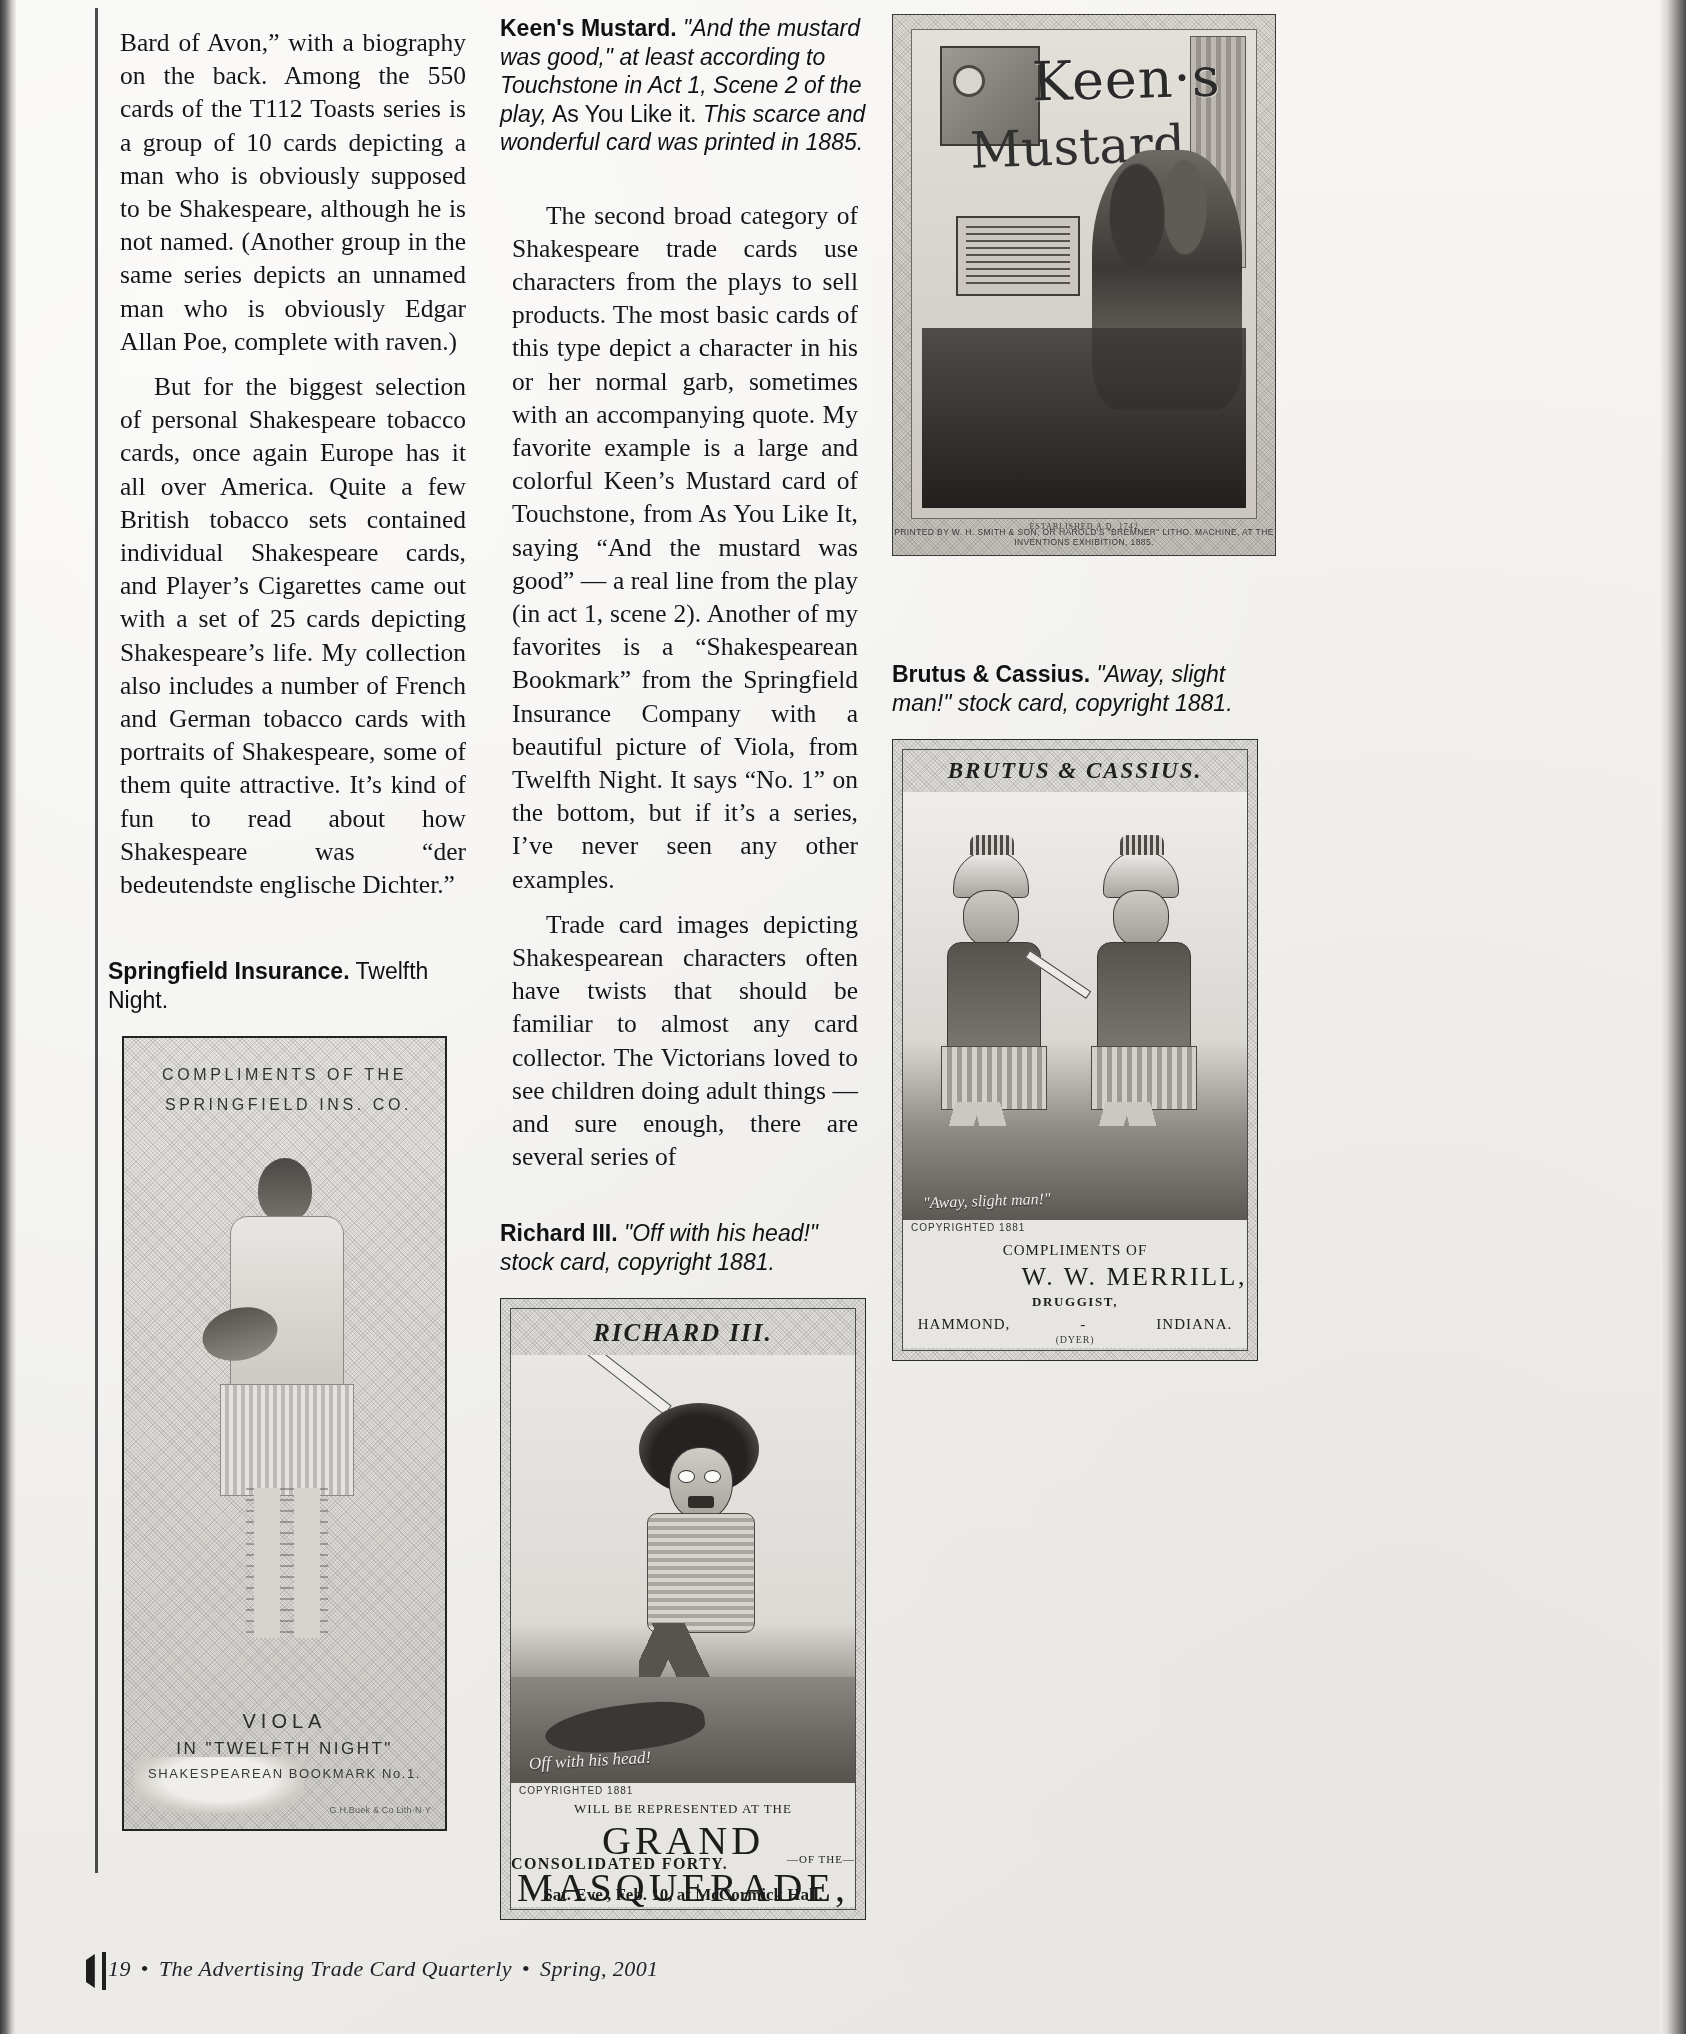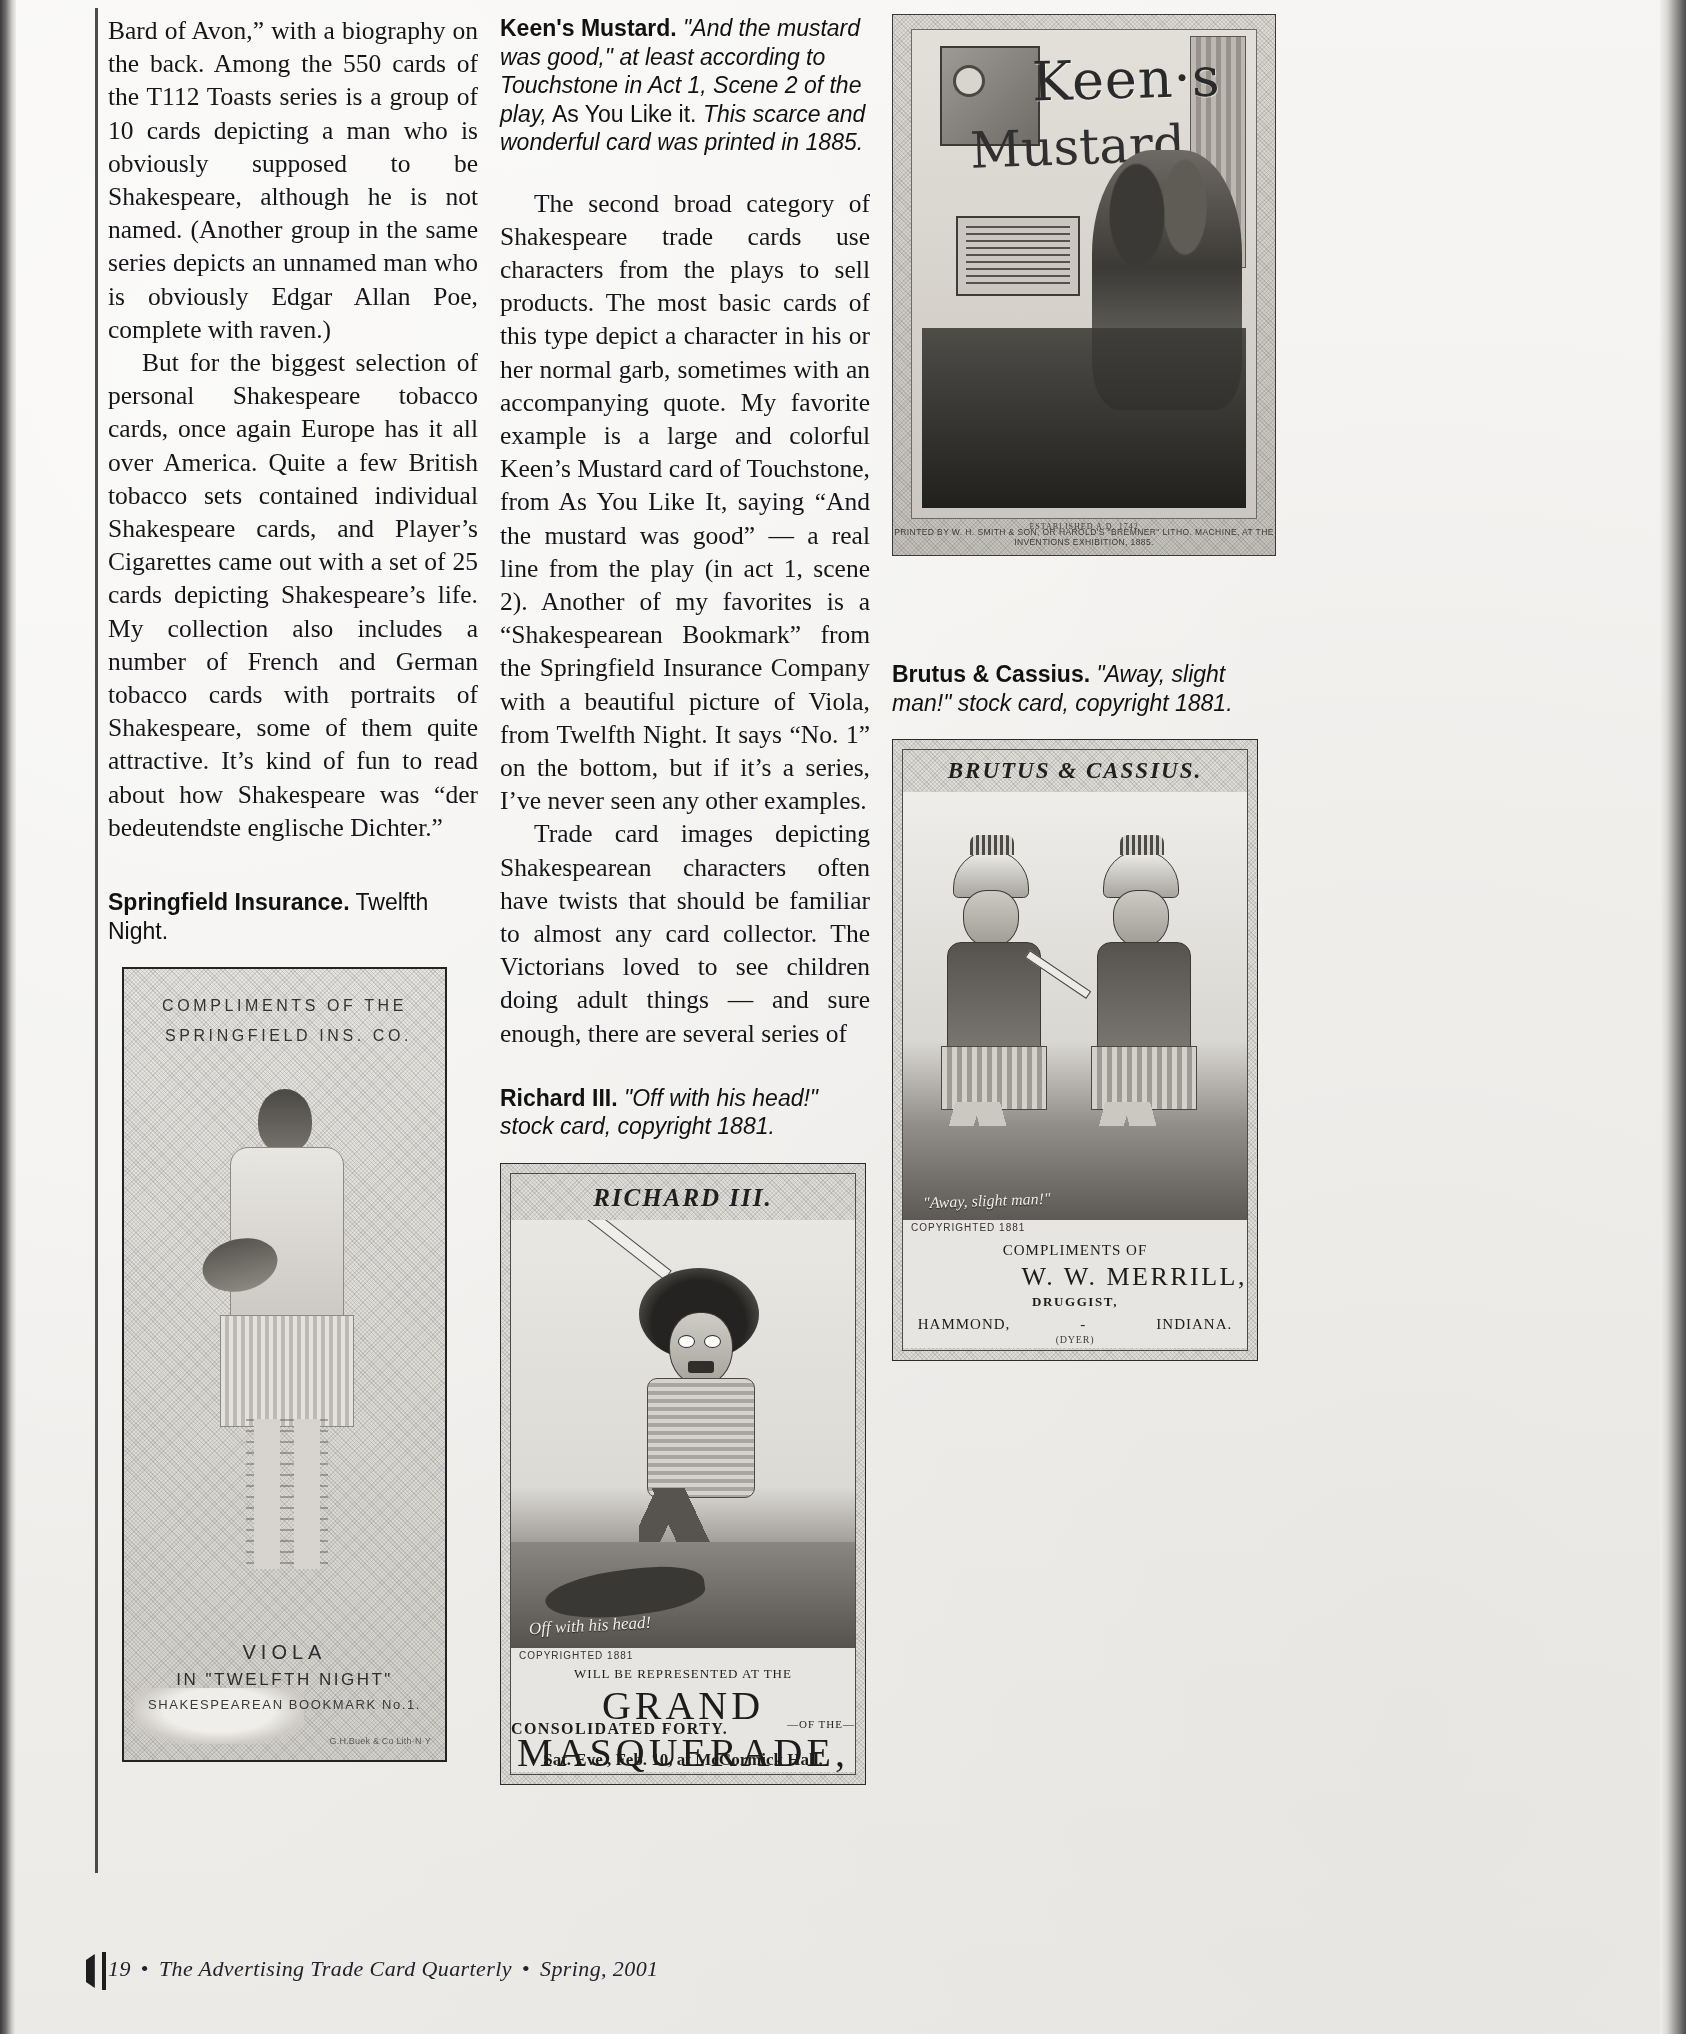--- a/index.html
+++ b/index.html
@@ -55,21 +55,21 @@
   .col{
     position:absolute;
     top:0;
     width:370px;
   }
   .col-1{left:0;}
   .col-2{left:392px;}
   .col-3{left:784px;width:382px;}
 
   p.body{
-    margin:0;
+    margin:12px;
     font-family:"Liberation Serif", serif;
     font-size:25.5px;
     line-height:33.2px;
     text-align:justify;
     text-justify:inter-word;
     color:#16161a;
     hyphens:none;
   }
   p.body + p.body{ text-indent:34px; }
   p.body.indent{ text-indent:34px; }

